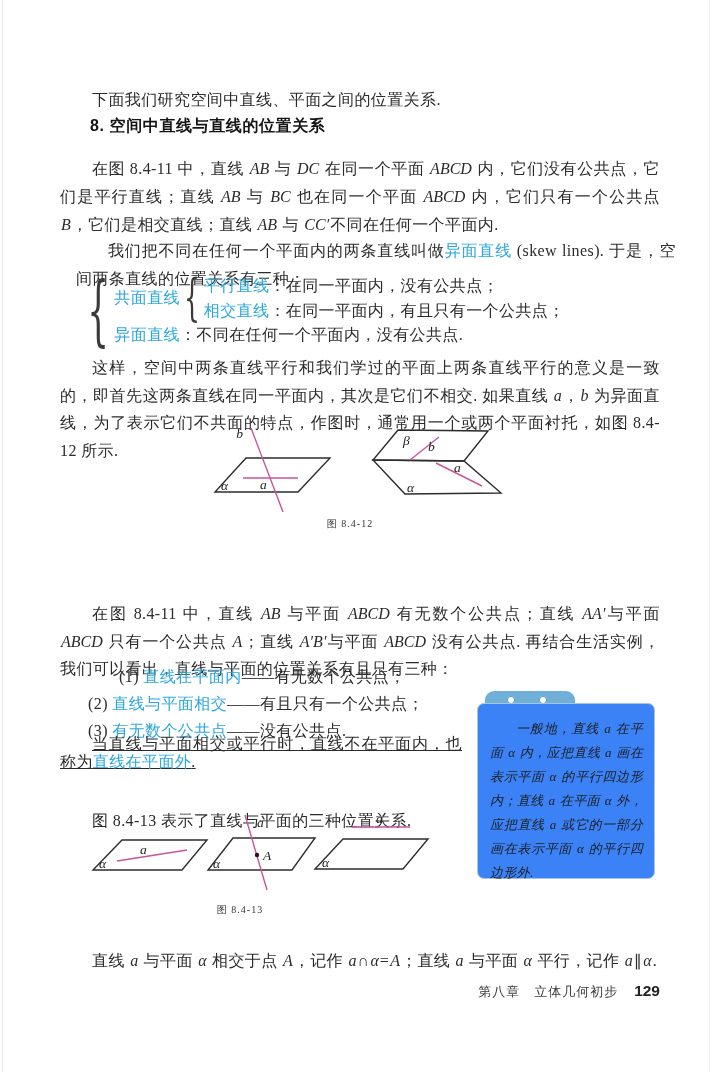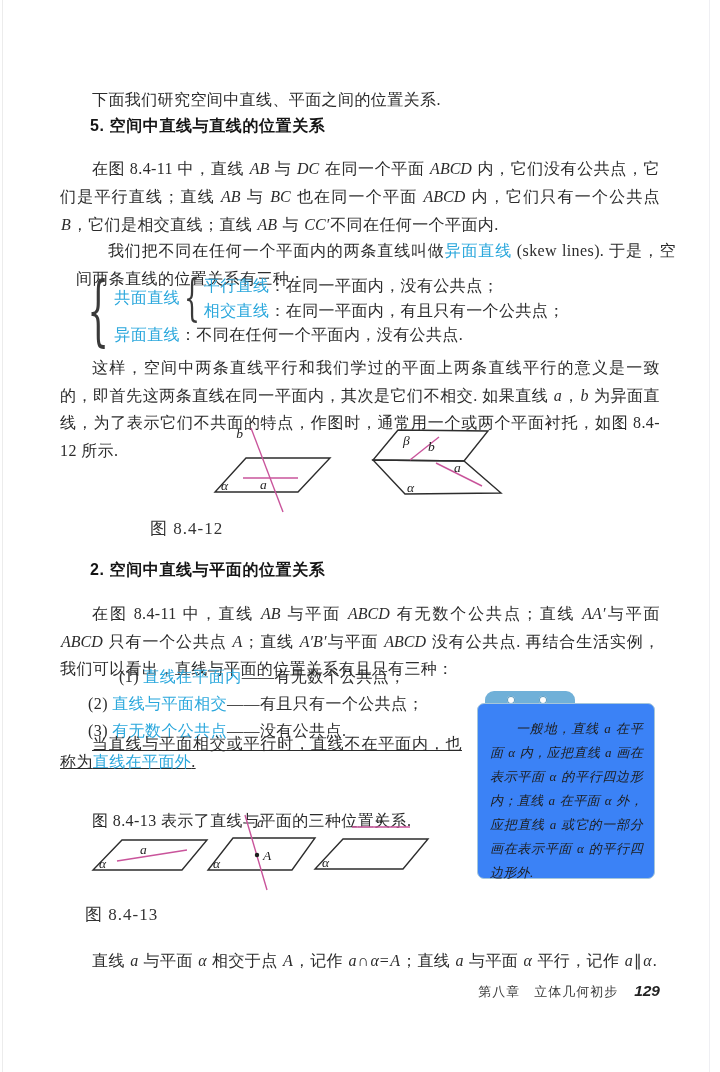--- a/index.html
+++ b/index.html
@@ -32,21 +32,21 @@
   .brace-row1{display:flex;align-items:center;}
   .brace-line{font-size:16px;line-height:25px;letter-spacing:0.4px;white-space:nowrap;}
   .brace-row2{font-size:16px;line-height:25px;letter-spacing:0.4px;white-space:nowrap;margin-top:-1px;}
   .coplanar-label{font-size:16px;letter-spacing:0.4px;white-space:nowrap;margin-right:2px;}
 
   
   .list-item{position:absolute;left:88px;font-size:16px;line-height:26px;letter-spacing:0.4px;white-space:nowrap;}
 
   
   .fig-svg{position:absolute;}
-  .fig-caption{position:absolute;font-size:17px;color:#333;text-align:left;letter-spacing:1px;}
+  .fig-caption{position:absolute;font-size:10px;color:#333;text-align:center;letter-spacing:1px;}
   .plane{fill:none;stroke:#2d2d2d;stroke-width:1.4;stroke-linejoin:miter;}
   .pline{stroke:var(--pink,#c9549b);stroke-width:1.4;fill:none;}
   .figlabel{font-family:"Liberation Serif",serif;font-style:italic;font-size:13.5px;fill:#222;}
 
   
   .note-card{position:absolute;left:477px;top:691px;width:180px;height:190px;}
   .note-tab{position:absolute;left:8px;top:0;width:90px;height:24px;background:var(--tab,#70b0d8);border-radius:9px 9px 0 0;}
   .note-hole{position:absolute;top:5px;width:8px;height:8px;border-radius:50%;background:#fdfdfd;box-shadow:inset 0 0 0 1px #5d9cc2;}
   .note-hole.h1{left:22px;} .note-hole.h2{left:54px;}
   .note-body{
@@ -58,32 +58,32 @@
     font-size:13px;line-height:24px;text-align:justify;text-indent:2em;
     font-style:italic;color:#1d1d1d;letter-spacing:0.3px;
     font-family:"Liberation Serif",serif;
   }
   .note-text .seg-math{font-style:italic;}
 
   
   .footer{position:absolute;left:60px;top:982px;width:600px;text-align:right;white-space:nowrap;}
   .footer-chapter,.footer-book{font-size:13px;color:#3a3a3a;letter-spacing:1px;}
   .footer-book{margin-left:10px;}
-  .footer-page{font-family:"Liberation Sans",sans-serif;font-weight:bold;font-size:15.5px;color:#222;margin-left:12px;letter-spacing:0;font-style:italic;}
+  .footer-page{font-family:"Liberation Sans",sans-serif;font-weight:bold;font-size:15.5px;color:#222;margin-left:12px;letter-spacing:0;}
 </style>
 </head>
 <body>
 
 <div class="page">
   <div class="page-edge-left"></div>
   <div class="page-edge-right"></div>
 
   <p class="para indent" style="left:60px;top:70px;width:600px;"><span>下面我们研究空间中直线、平面之间的位置关系.</span></p>
 
-  <div class="heading" style="left:90px;top:116px;">5. 空间中直线与直线的位置关系</div>
+  <div class="heading" style="left:90px;top:116px;">8. 空间中直线与直线的位置关系</div>
 
   <p class="para indent" style="left:60px;top:139px;width:600px;"><span>在图 8.4-11 中，直线 </span><span class="seg-math">AB</span><span> 与 </span><span class="seg-math">DC</span><span> 在同一个平面 </span><span class="seg-math">ABCD</span><span> 内，它们没有公共点，它们是平行直线；直线 </span><span class="seg-math">AB</span><span> 与 </span><span class="seg-math">BC</span><span> 也在同一个平面 </span><span class="seg-math">ABCD</span><span> 内，它们只有一个公共点 </span><span class="seg-math">B</span><span>，它们是相交直线；直线 </span><span class="seg-math">AB</span><span> 与 </span><span class="seg-math">CC′</span><span>不同在任何一个平面内.</span></p>
 
   <p class="para indent" style="left:76px;top:221px;width:600px;"><span>我们把不同在任何一个平面内的两条直线叫做</span><span class="seg-term">异面直线</span><span> (skew lines). 于是，空间两条直线的位置关系有三种：</span></p>
 
   <div class="brace-block">
     <span class="brace outer">{</span>
     <div class="brace-content">
       <div class="brace-row1">
         <span class="coplanar-label seg-term">共面直线</span>
@@ -117,21 +117,20 @@
     <polygon class="plane" points="225,40 316,41 353,73 257,74"></polygon>
     <line class="pline" x1="262" y1="40" x2="291" y2="17"></line>
     <line class="pline" x1="288" y1="43" x2="334" y2="66"></line>
     <text class="figlabel" x="255" y="25">β</text>
     <text class="figlabel" x="280" y="31">b</text>
     <text class="figlabel" x="306" y="52">a</text>
     <text class="figlabel" x="259" y="72">α</text>
   </svg>
   <div class="fig-caption" style="left:150px;top:517px;width:400px;">图 8.4-12</div>
 
-  <div class="heading" style="left:90px;top:560px;">2. 空间中直线与平面的位置关系</div>
 
   <p class="para indent" style="left:60px;top:584px;width:600px;line-height:27.5px;"><span>在图 8.4-11 中，直线 </span><span class="seg-math">AB</span><span> 与平面 </span><span class="seg-math">ABCD</span><span> 有无数个公共点；直线 </span><span class="seg-math">AA′</span><span>与平面 </span><span class="seg-math">ABCD</span><span> 只有一个公共点 </span><span class="seg-math">A</span><span>；直线 </span><span class="seg-math">A′B′</span><span>与平面 </span><span class="seg-math">ABCD</span><span> 没有公共点. 再结合生活实例，我们可以看出，直线与平面的位置关系有且只有三种：</span></p>
 
   <div class="list-item" style="top:664px;margin-left:31px;">
     <span>(1) </span><span class="seg-term">直线在平面内</span><span>——有无数个公共点；</span>
   </div>
   <div class="list-item" style="top:691px;">
     <span>(2) </span><span class="seg-term">直线与平面相交</span><span>——有且只有一个公共点；</span>
   </div>
   <div class="list-item" style="top:718px;">

